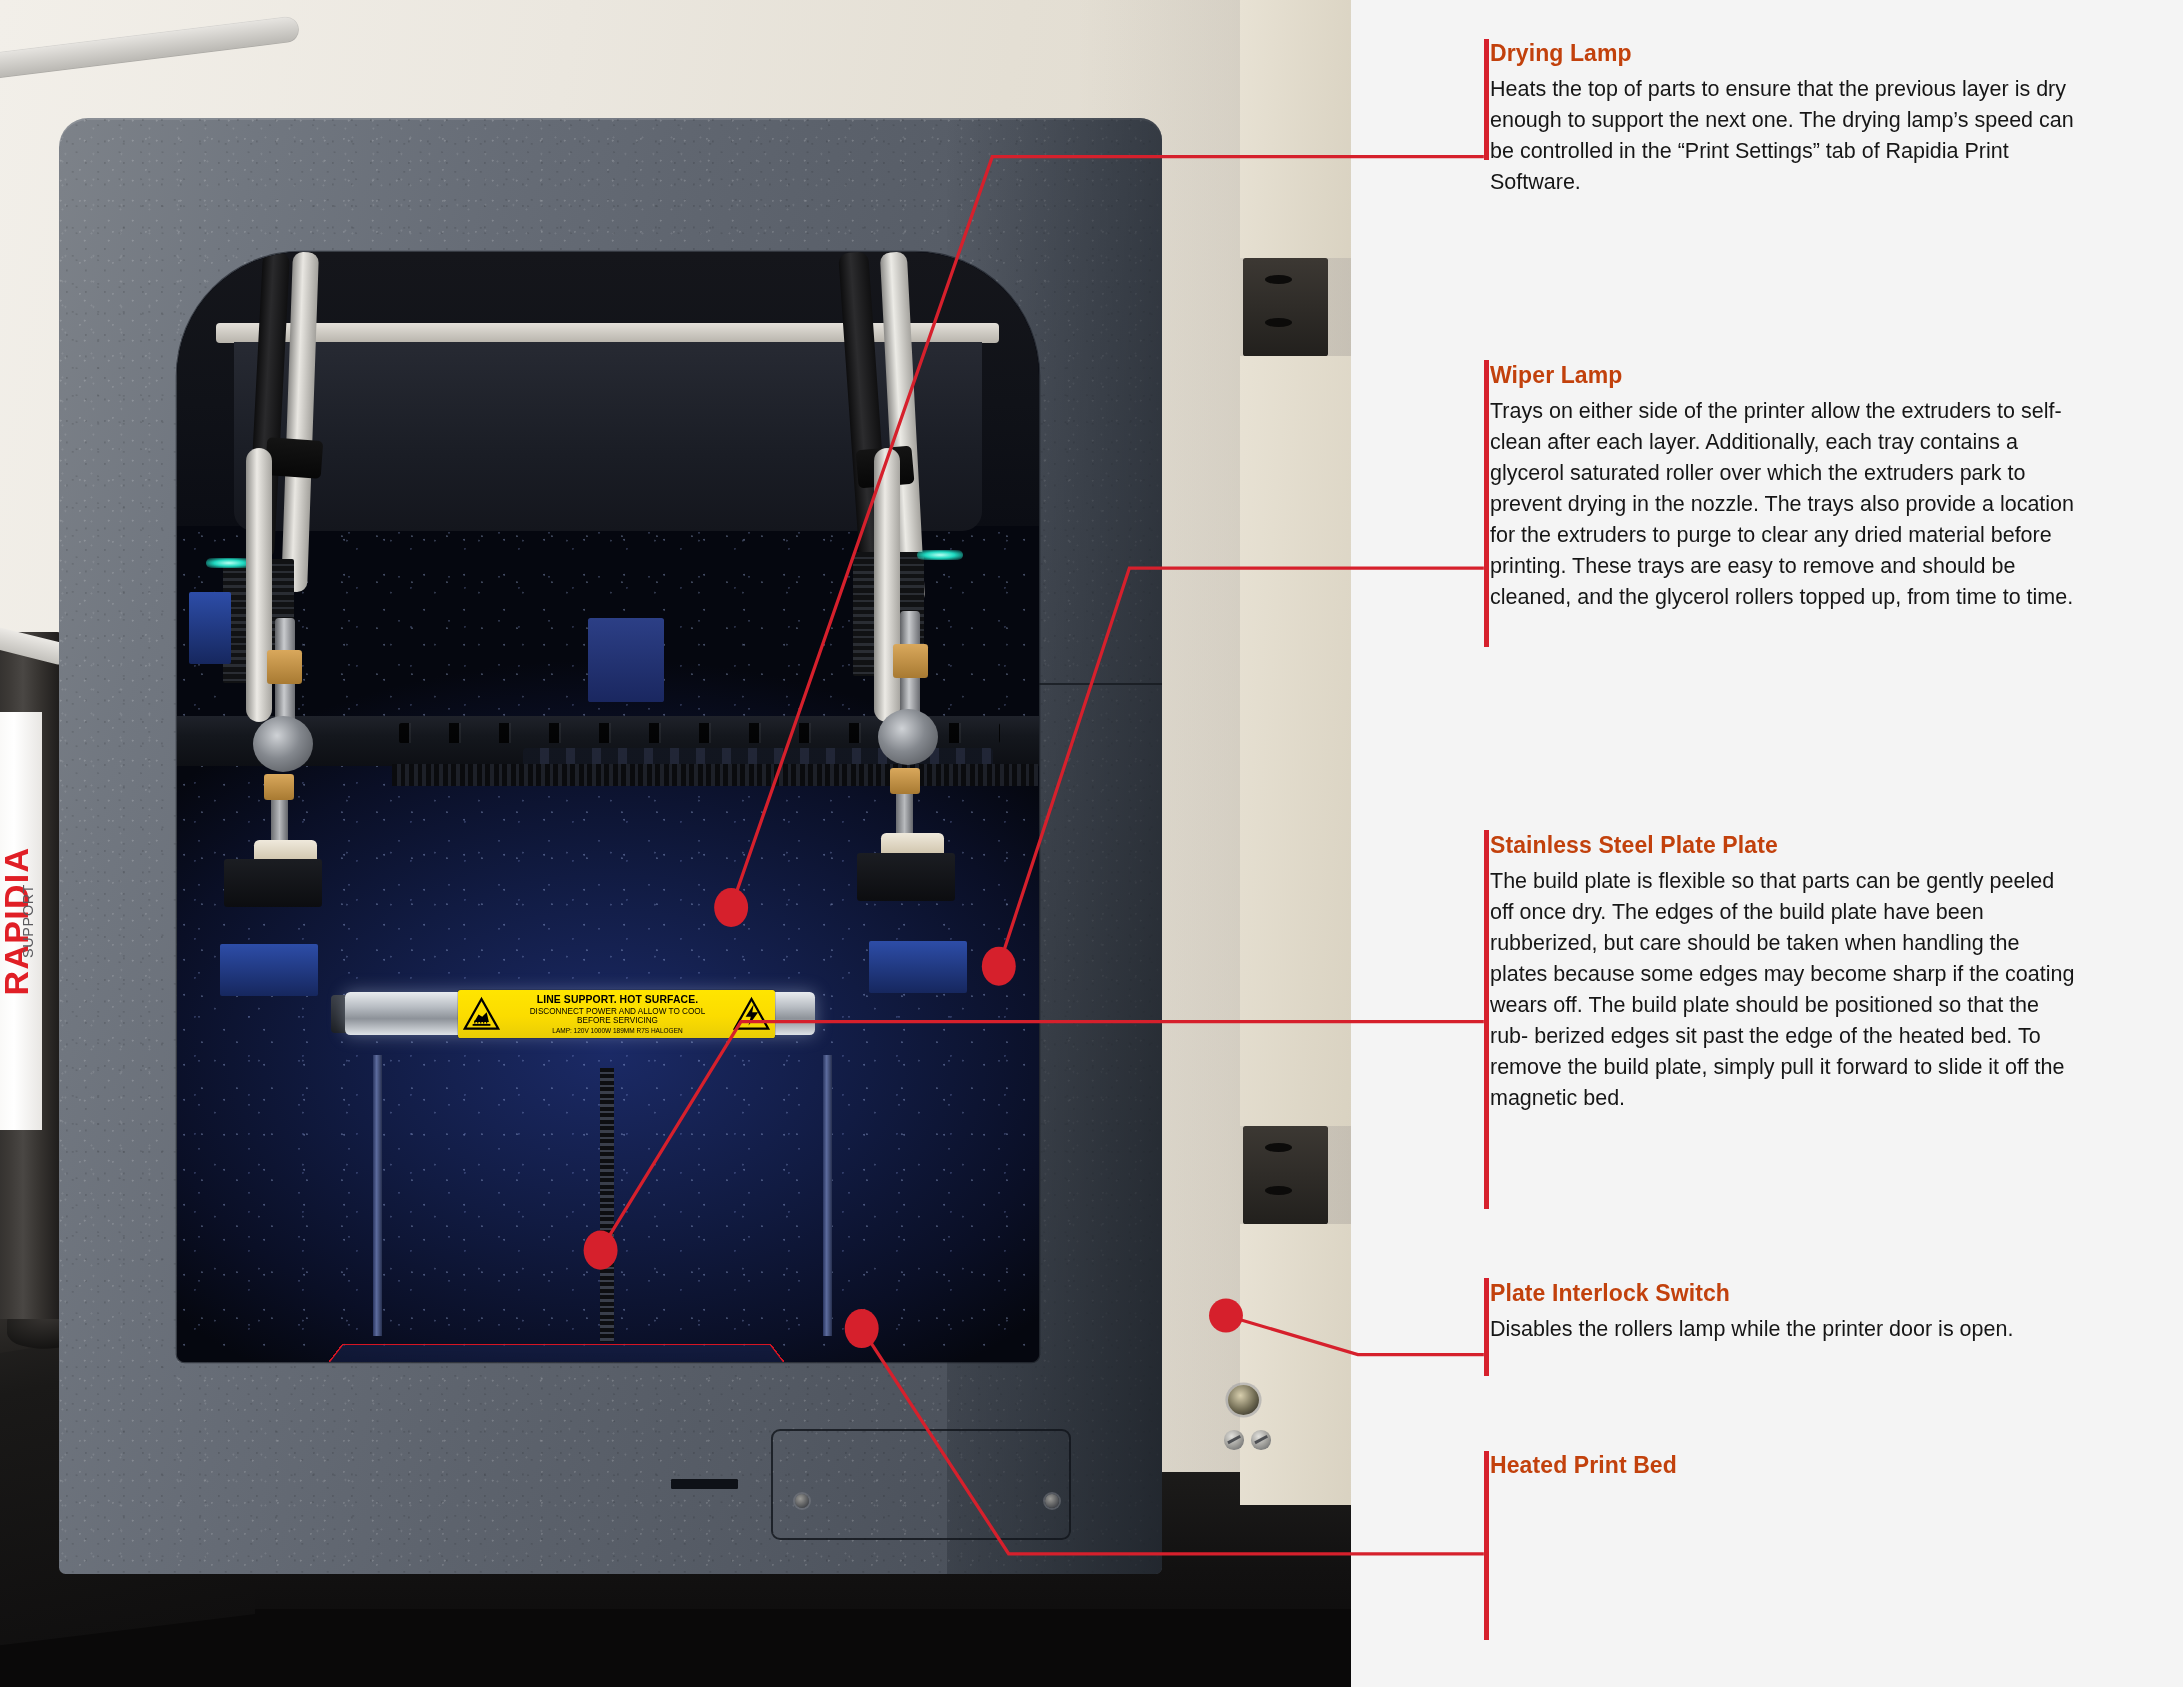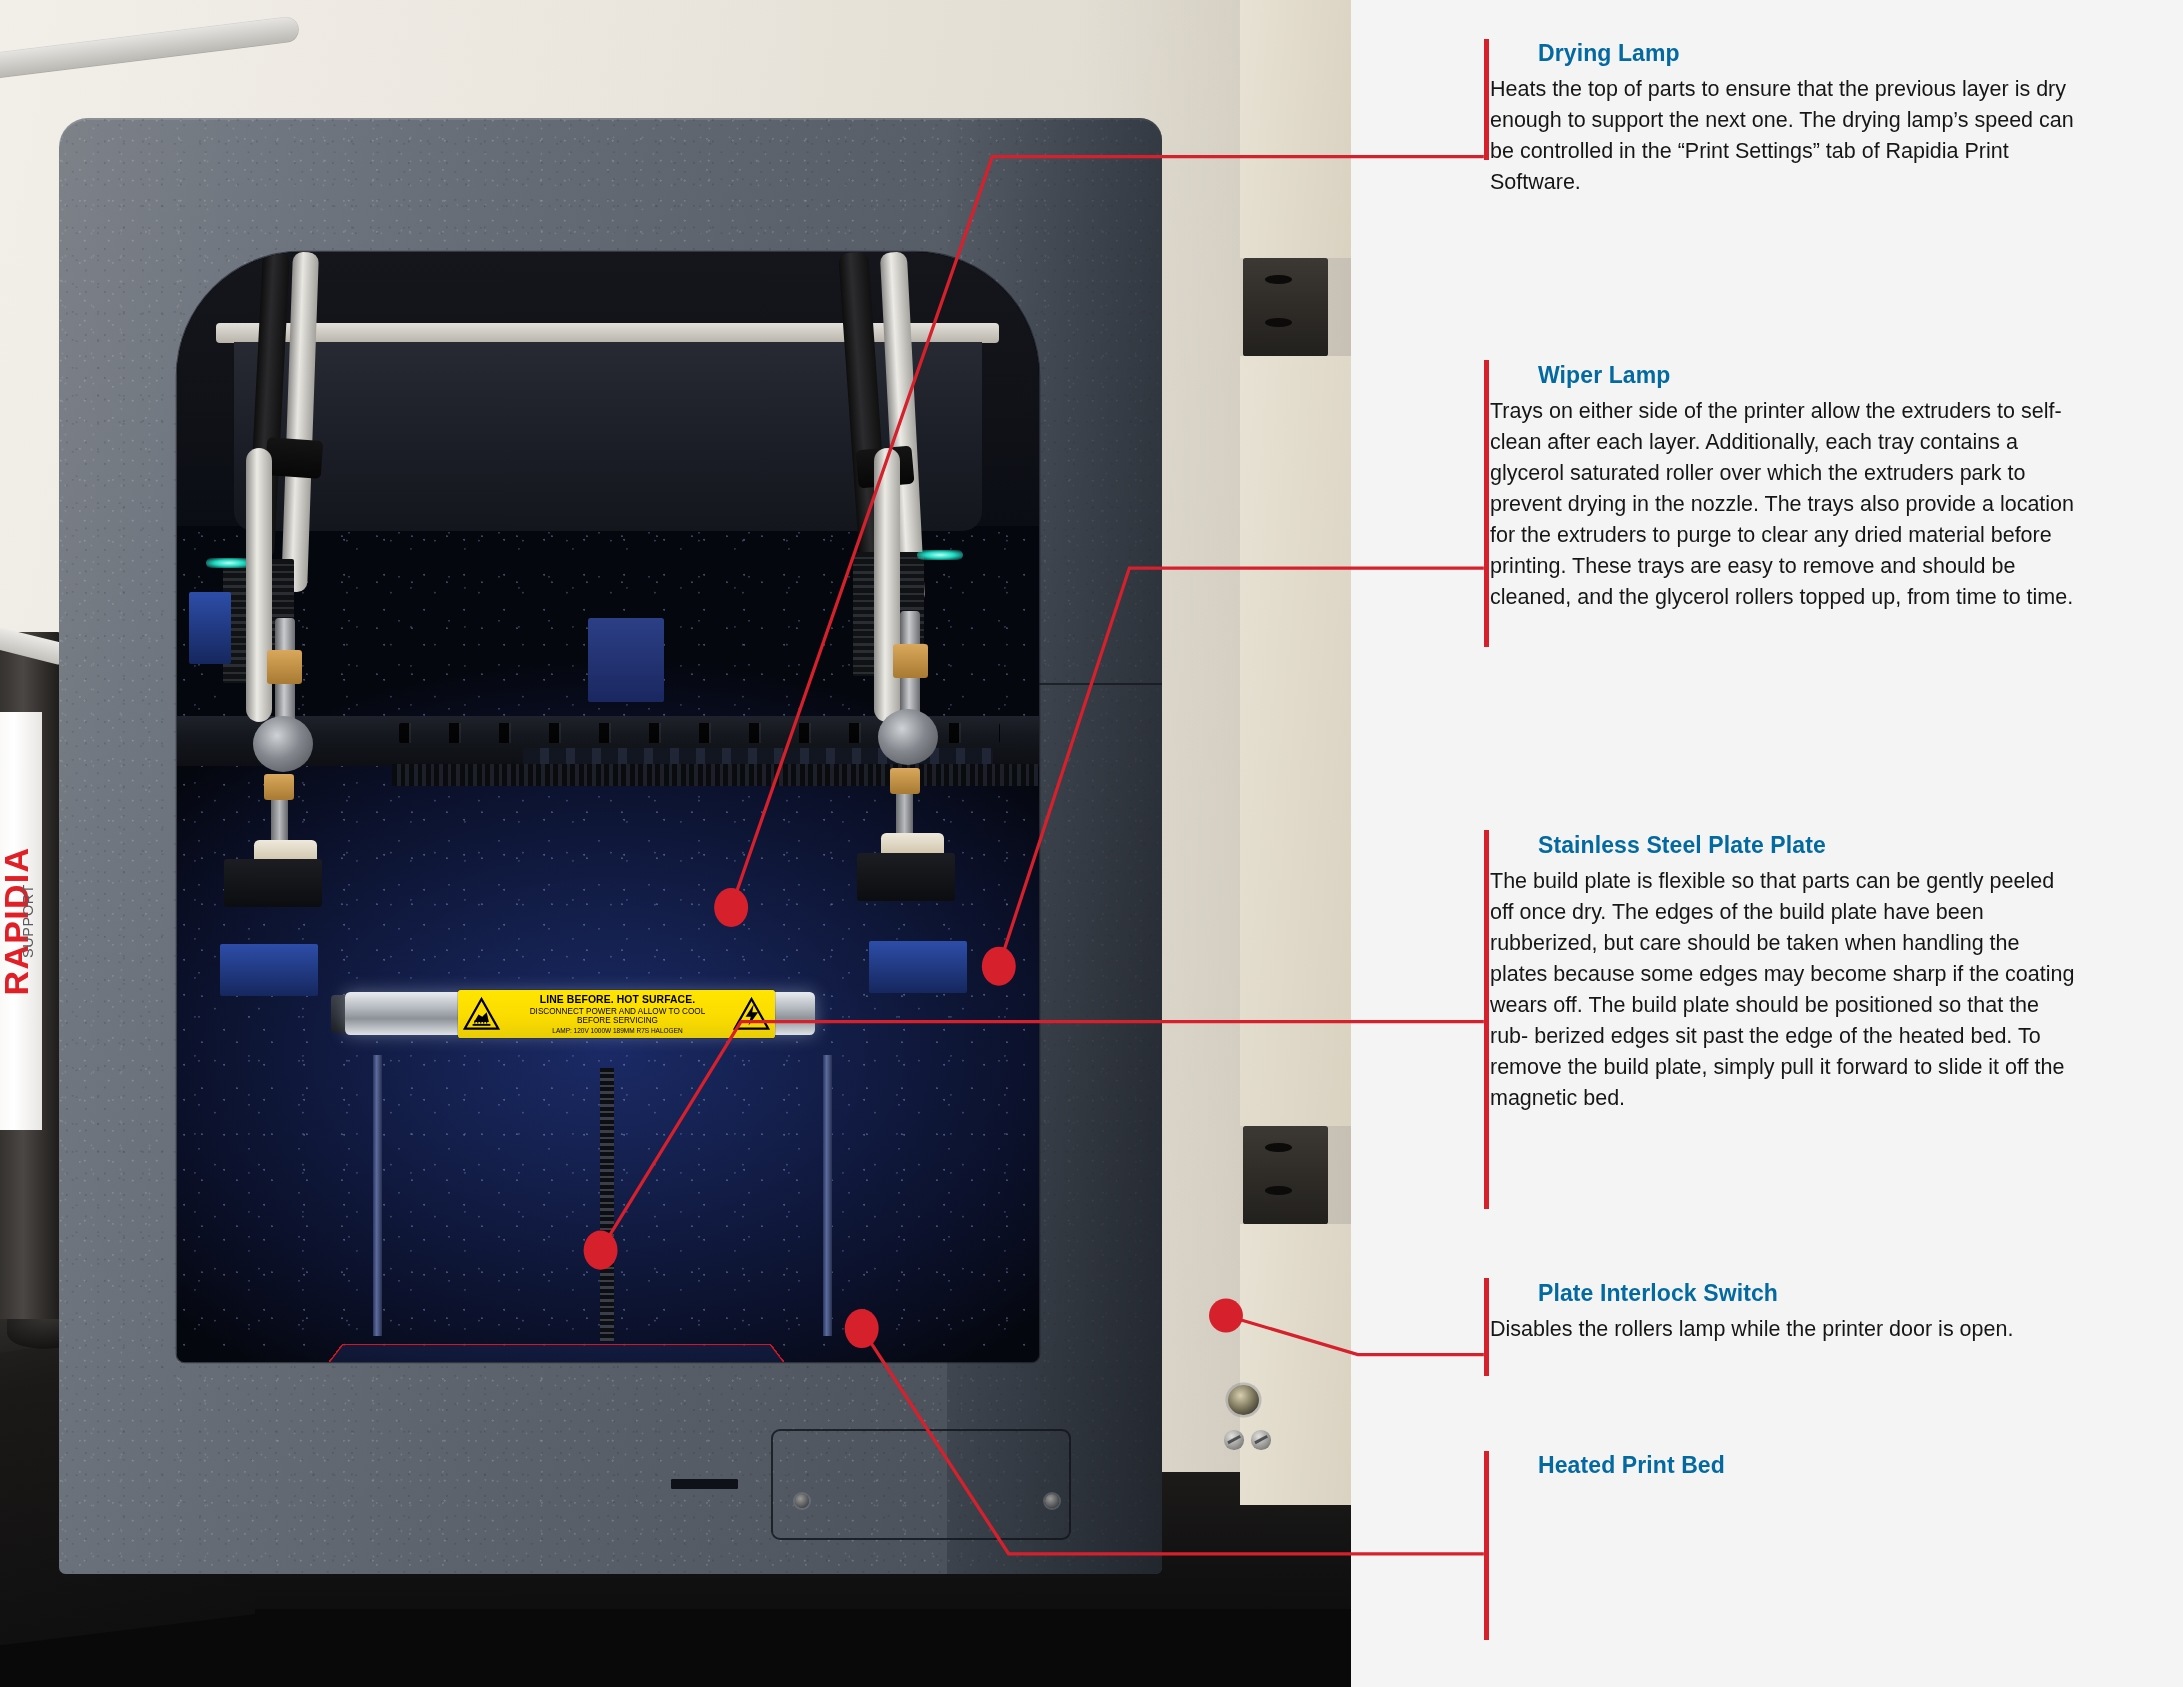--- a/index.html
+++ b/index.html
@@ -378,24 +378,23 @@
   
   .textpanel {
     position:absolute; left:1351px; top:0; width:832px; height:1687px;
     background:#f4f4f4;
   }
   .block { position:absolute; left:139px; width:588px; }
   .rule {
     position:absolute; left:133px; width:4.6px; background:#d6202c;
   }
   .block h2 {
-    font-size:23px; font-weight:bold; color:#0369a1;
+    font-size:23px; font-weight:bold; color:#c2410c;
     letter-spacing:0.1px; margin-bottom:7.2px;
     font-family:"Liberation Sans", sans-serif;
-    padding-left:48px;
   }
   .block p {
     font-size:21.5px; line-height:31px; color:#161616;
     font-family:"Liberation Sans", sans-serif;
   }
 
   
   .leaders { position:absolute; inset:0; width:2183px; height:1687px; pointer-events:none; }
 </style>
 </head>
@@ -494,21 +493,21 @@
               <path d="M26 78 h48" stroke="#000" stroke-width="5"></path>
               <path d="M32 74 v-8 M40 74 v-10 M48 74 v-9 M56 74 v-11 M64 74 v-8" stroke="#000" stroke-width="3"></path>
             </svg>
           </div>
           <div class="warn-tri" style="right:5.2px;">
             <svg viewBox="0 0 100 100" aria-hidden="true">
               <polygon points="50,8 95,88 5,88" fill="none" stroke="#000" stroke-width="6"></polygon>
               <polygon points="56,22 34,56 48,56 42,80 68,44 52,44" fill="#000"></polygon>
             </svg>
           </div>
-          <div class="warn-line1">LINE BEFORE. HOT SURFACE.</div>
+          <div class="warn-line1">LINE SUPPORT. HOT SURFACE.</div>
           <div class="warn-line2">DISCONNECT POWER AND ALLOW TO COOL BEFORE SERVICING</div>
           <div class="warn-line3">LAMP: 120V 1000W 189MM R7S HALOGEN</div>
         </div>
 
         <div class="z-post" style="left:196px;top:803px;height:281px;"></div>
         <div class="z-post" style="left:646px;top:803px;height:281px;"></div>
         <div class="lead-screw" style="left:423px;top:816px;height:274px;"></div>
 
         <div class="plate-glass"></div>
 

